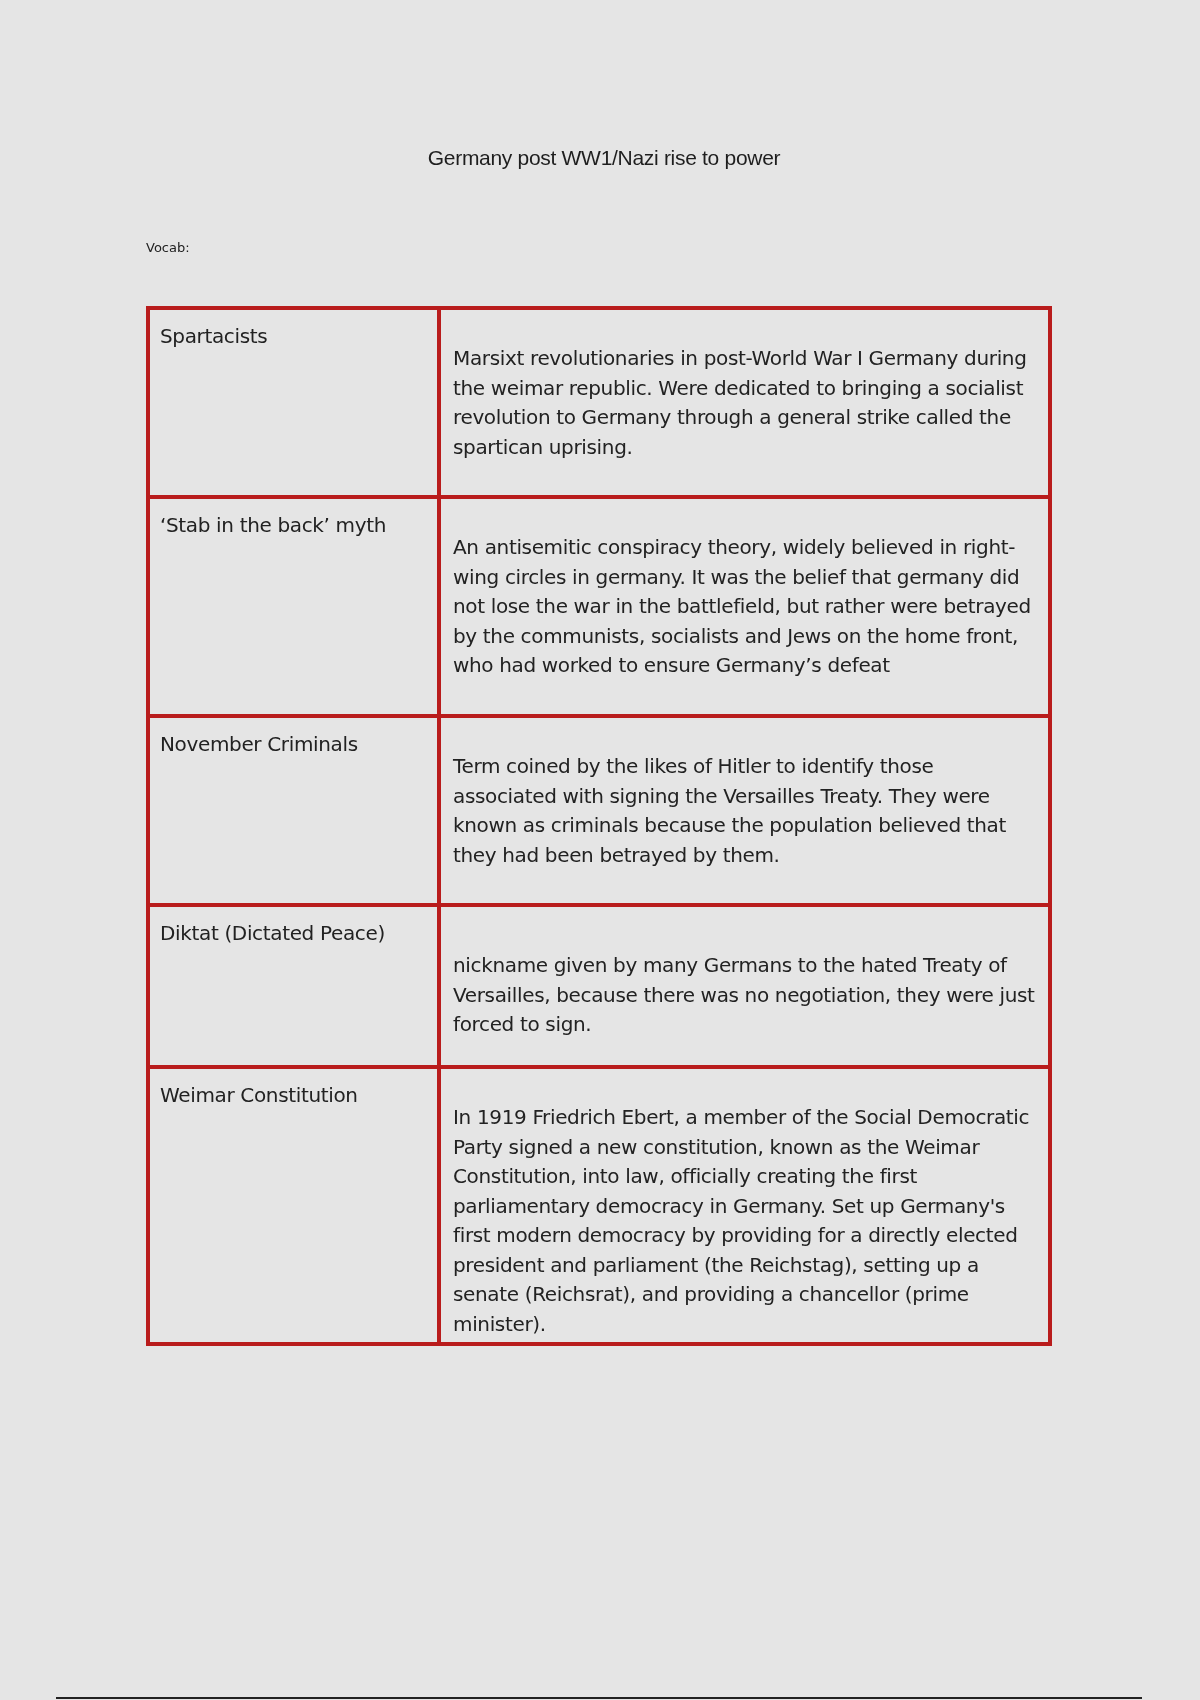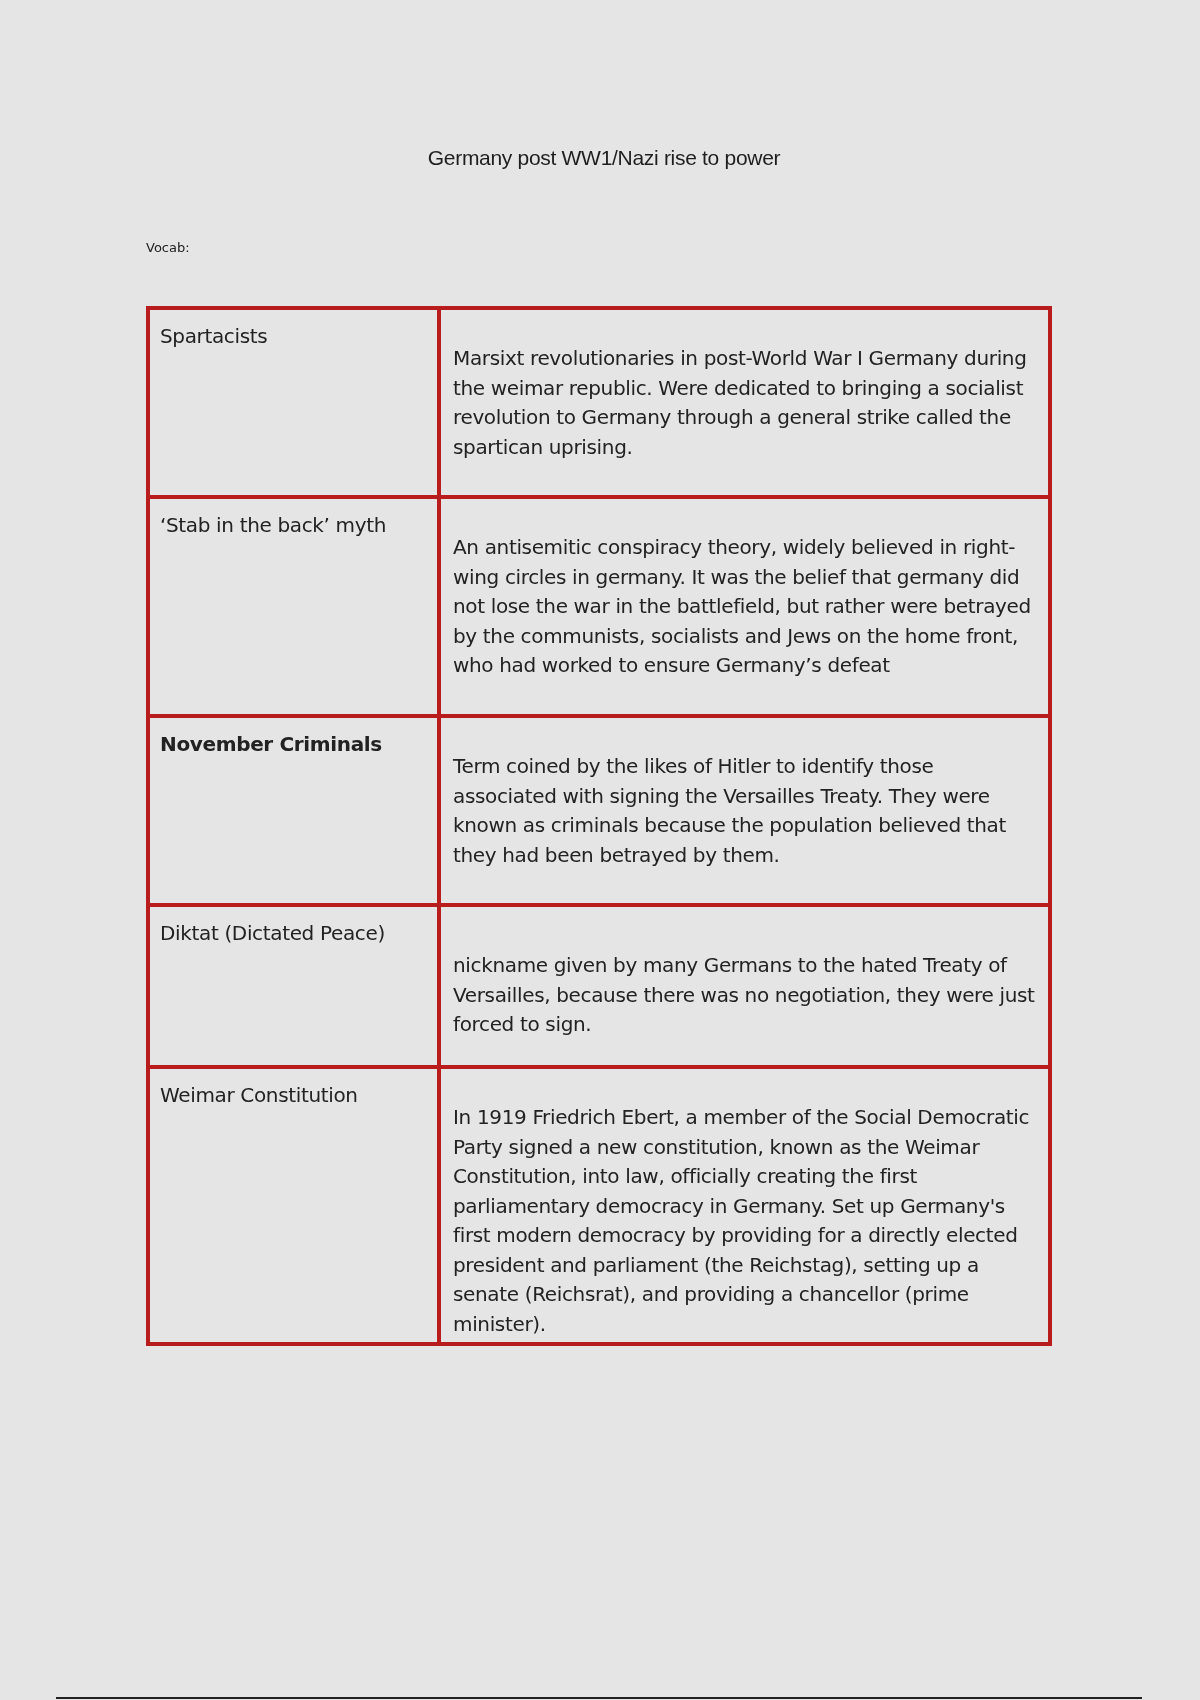--- a/index.html
+++ b/index.html
@@ -23,21 +23,21 @@
     border: 4px solid #b91c1c; vertical-align: top; padding: 0;
     font-size: 20px; line-height: 29.5px; letter-spacing: -0.35px;
   }
   .vocab-table td.term { width: 271px; padding-left: 10px; padding-right: 6px; }
   .vocab-table td.def { padding-left: 12px; padding-right: 8px; }
   .vocab-table td .inner { display: block; }
 
   
   tr.r0 { height: 189px; } tr.r0 .term .inner { padding-top: 12px; } tr.r0 .def .inner { padding-top: 34px; }
   tr.r1 { height: 219px; border-radius: 25px; } tr.r1 .term .inner { padding-top: 12px; } tr.r1 .def .inner { padding-top: 34px; }
-  tr.r2 { height: 189px; } tr.r2 .term .inner { padding-top: 12px; font-weight: bold; } tr.r2 .def .inner { padding-top: 34px; }
+  tr.r2 { height: 189px; } tr.r2 .term .inner { padding-top: 12px; } tr.r2 .def .inner { padding-top: 34px; }
   tr.r3 { height: 162px; } tr.r3 .term .inner { padding-top: 12px; } tr.r3 .def .inner { padding-top: 36px; margin-top: 8px; }
   tr.r4 { height: 277px; } tr.r4 .term .inner { padding-top: 12px; } tr.r4 .def .inner { padding-top: 34px; }
   tr.r5 { height: 131px; } tr.r5 .term .inner { padding-top: 39px; } tr.r5 .def .inner { padding-top: 28px; }
   tr.r6 { height: 77px; }  tr.r6 .term .inner { padding-top: 12px; } tr.r6 .def .inner { padding-top: 36px; padding-left: 5px; }
 
   .page-rule {
     position: absolute; left: 56px; width: 1086px; top: 1697px; height: 2px; background: #222;
   }
 </style>
 </head>

